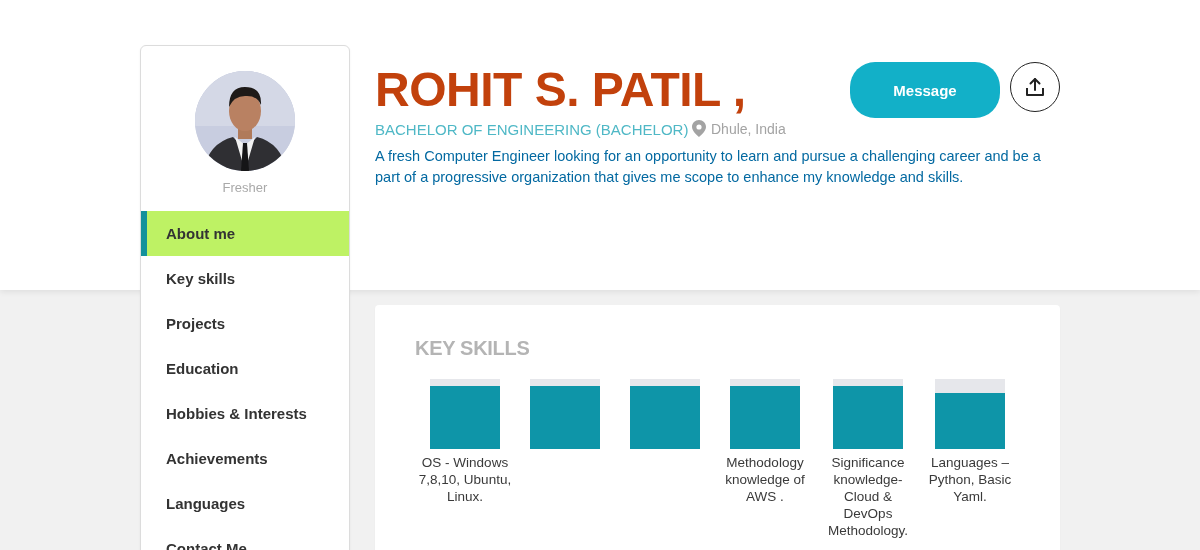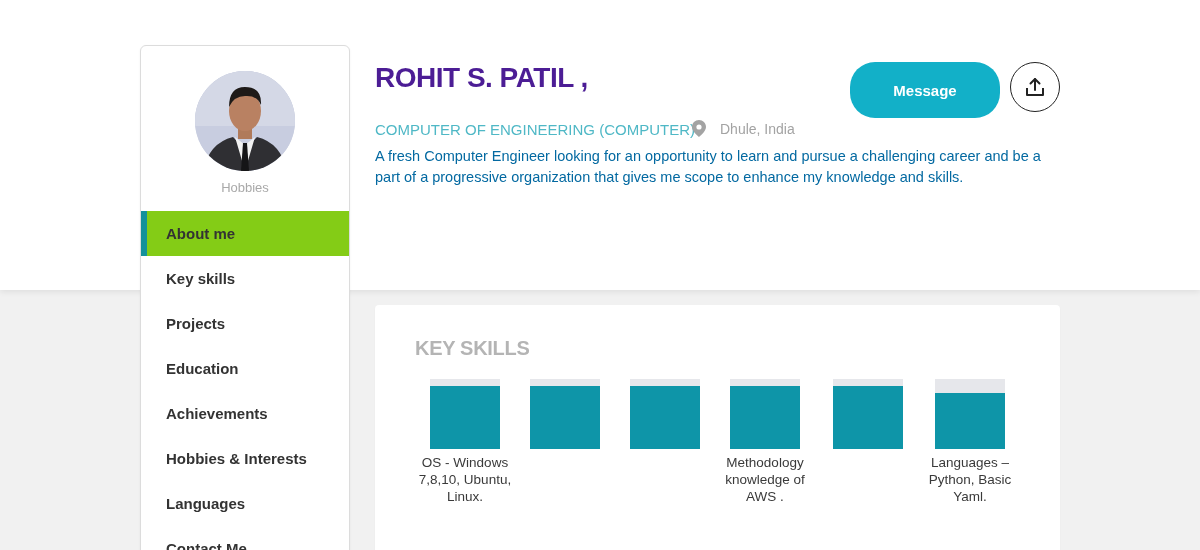--- a/index.html
+++ b/index.html
@@ -34,40 +34,40 @@
     .status-text {
       position: absolute; left: 0; top: 134px; width: 208px;
       text-align: center; font-size: 13px; color: #a9a9a9;
     }
     .nav { position: absolute; left: 0; top: 165px; width: 208px; }
     .nav-item {
       position: relative; height: 45px; line-height: 45px;
       padding-left: 25px; font-size: 15px; font-weight: bold; color: #333;
       cursor: pointer;
     }
-    .nav-item.active { background: #84cc16; }
+    .nav-item.active { background: #bef264; }
     .nav-item.active::before {
       content: ""; position: absolute; left: 0; top: 0; width: 6px; height: 45px;
       background: #14919b;
     }
     
     .name {
       position: absolute; left: 375px; top: 62px;
-      font-size: 28px; font-weight: bold; color: #4c1d95; letter-spacing: -0.5px;
+      font-size: 48px; font-weight: bold; color: #c2410c; letter-spacing: -0.5px;
       z-index: 2;
     }
     .degree {
       position: absolute; left: 375px; top: 121px;
       font-size: 15px; color: #4fb8c6; font-weight: normal;
       z-index: 2;
     }
     .location {
       position: absolute; left: 692px; top: 120px;
       font-size: 14px; color: #a3a3a3; z-index: 2;
-      display: flex; align-items: center; gap: 14px;
+      display: flex; align-items: center; gap: 5px;
     }
     .location svg { display: block; }
     .summary {
       position: absolute; left: 375px; top: 146px; width: 690px;
       font-size: 14.5px; line-height: 21px; color: #0369a1; z-index: 2;
     }
     .message-btn {
       position: absolute; left: 850px; top: 62px; width: 150px; height: 56px;
       border-radius: 25px; background: #12b0c8; color: #fff;
       font-size: 15px; font-weight: bold; border: none;
@@ -124,36 +124,36 @@
 
         <path d="M48 72 L52 72 L54 100 L46 100 Z" fill="#151517"></path>
 
         <rect x="43" y="54" width="14" height="14" fill="#b07a5a"></rect>
 
         <ellipse cx="50" cy="40" rx="16" ry="20" fill="#b98162"></ellipse>
 
         <path d="M34 36 Q34 16 50 16 Q67 16 66 34 Q62 24 50 25 Q39 25 34 36 Z" fill="#1e1a18"></path>
       </svg>
     </div>
-    <div class="status-text">Hobbies</div>
+    <div class="status-text">Fresher</div>
 
     <nav class="nav">
       <div class="nav-item active">About me</div>
       <div class="nav-item">Key skills</div>
       <div class="nav-item">Projects</div>
       <div class="nav-item">Education</div>
+      <div class="nav-item">Hobbies &amp; Interests</div>
       <div class="nav-item">Achievements</div>
-      <div class="nav-item">Hobbies &amp; Interests</div>
       <div class="nav-item">Languages</div>
       <div class="nav-item">Contact Me</div>
     </nav>
   </aside>
 
   <h1 class="name">ROHIT S. PATIL ,</h1>
-  <div class="degree">COMPUTER OF ENGINEERING (COMPUTER)</div>
+  <div class="degree">BACHELOR OF ENGINEERING (BACHELOR)</div>
   <div class="location">
     <svg width="14" height="17" viewBox="0 0 14 17">
       <path d="M7 0 C3.1 0 0 3.1 0 7 C0 11.5 7 17 7 17 C7 17 14 11.5 14 7 C14 3.1 10.9 0 7 0 Z M7 9.6 A2.6 2.6 0 1 1 7 4.4 A2.6 2.6 0 1 1 7 9.6 Z" fill="#a3a3a3"></path>
     </svg>
     <span>Dhule, India</span>
   </div>
   <p class="summary">A fresh Computer Engineer looking for an opportunity to learn and pursue a challenging career and be a part of a progressive organization that gives me scope to enhance my knowledge and skills.</p>
 
   <button class="message-btn">Message</button>
   <button class="share-btn">
@@ -190,20 +190,21 @@
       <div class="bar-track">
         <div class="bar-fill" style="height: 63px;"></div>
       </div>
       <div class="skill-label">Methodology knowledge of AWS .</div>
     </div>
 
     <div class="skill" style="left:443px">
       <div class="bar-track">
         <div class="bar-fill" style="height: 63px;"></div>
       </div>
+      <div class="skill-label">Significance knowledge- Cloud &amp; DevOps Methodology.</div>
     </div>
 
     <div class="skill" style="left:545px">
       <div class="bar-track">
         <div class="bar-fill" style="height: 56px;"></div>
       </div>
       <div class="skill-label">Languages – Python, Basic Yaml.</div>
     </div>
   </section>
 </div>

